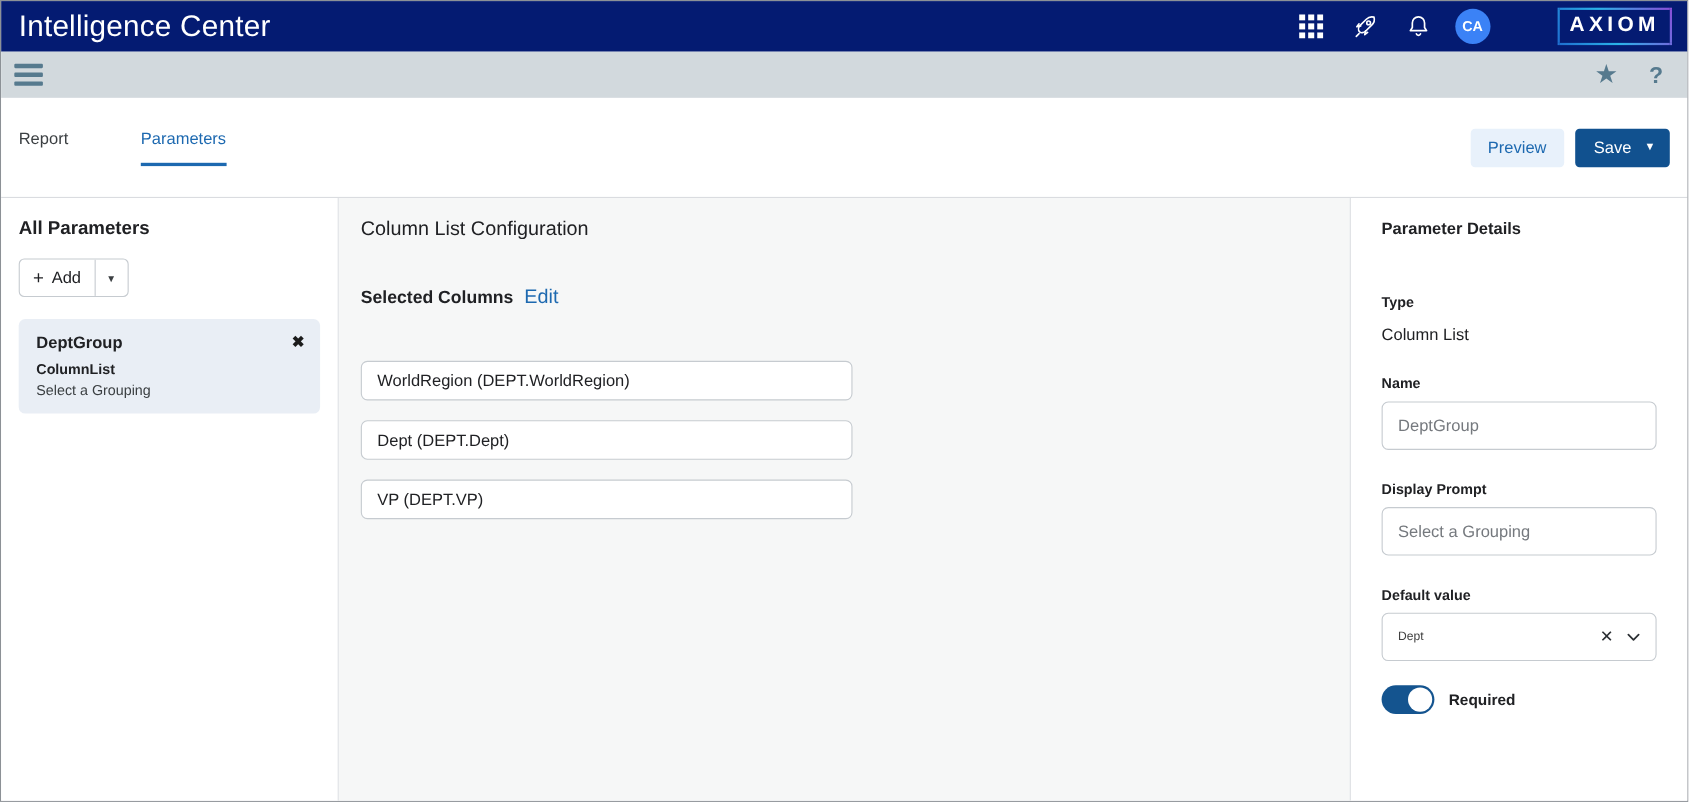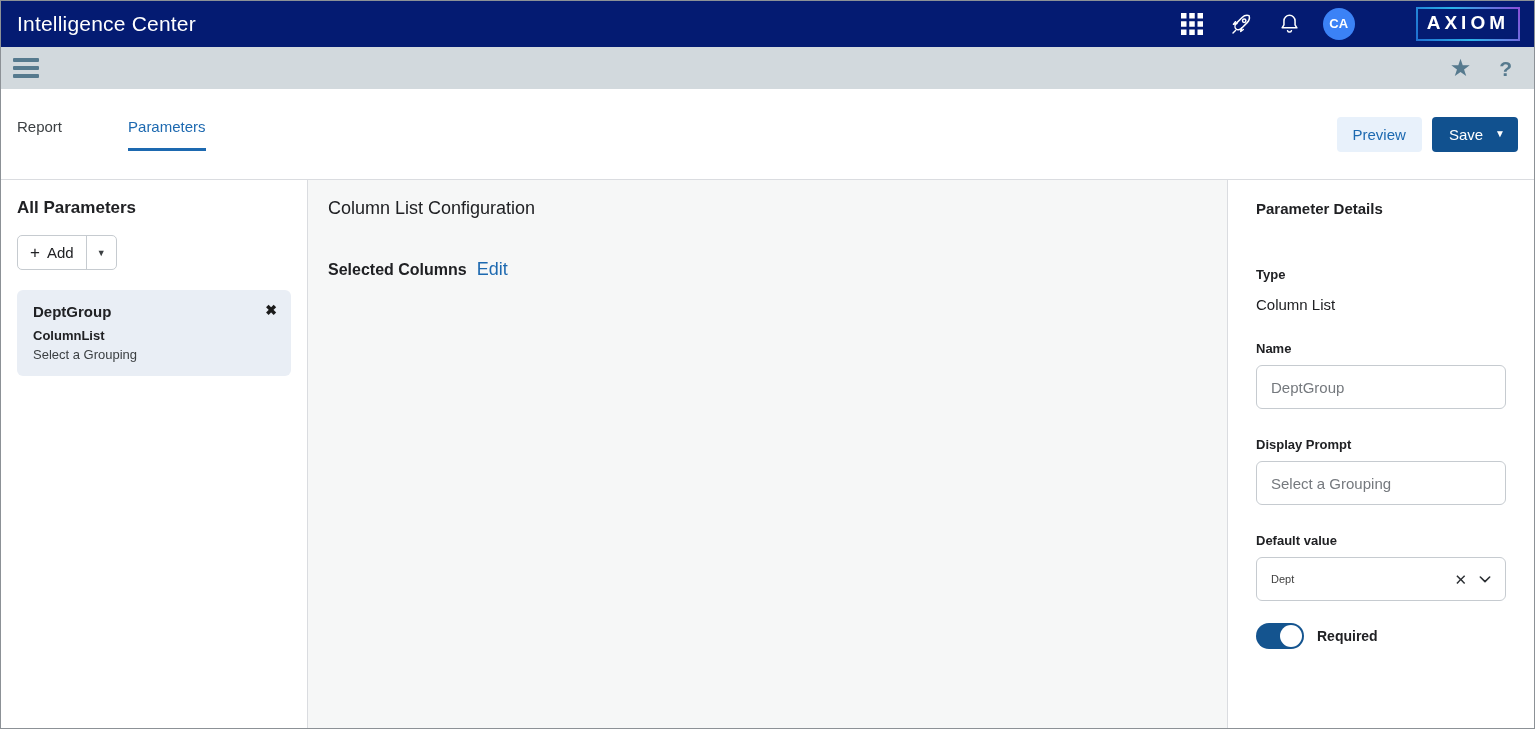--- a/index.html
+++ b/index.html
@@ -2,21 +2,21 @@
 <html><head>
 <meta charset="utf-8">
 <style>
   * { box-sizing: border-box; margin: 0; padding: 0; }
   html,body { width: 1535px; height: 729px; }
   body { font-family: "Liberation Sans", sans-serif; color: #202124; background: #fff; }
   .screen { width: 1535px; height: 729px; border: 1px solid #8c9196; display: flex; flex-direction: column; overflow: hidden; background: #fff; }
 
   
   .navbar { height: 46px; background: #041b72; display: flex; align-items: center; padding: 0 14px 0 16px; flex: 0 0 auto; }
-  .navbar-title { color: #fff; font-size: 21px; font-weight: 400; letter-spacing: .2px; }
+  .navbar-title { color: #fff; font-size: 27px; font-weight: 400; letter-spacing: .2px; }
   .navbar-right { margin-left: auto; display: flex; align-items: center; gap: 17px; }
   .nav-icon-btn { width: 32px; height: 32px; display: flex; align-items: center; justify-content: center; cursor: pointer; }
   .avatar { width: 32px; height: 32px; border-radius: 50%; background: #3b82f6; color: #fff; font-size: 13px; font-weight: 700; display: flex; align-items: center; justify-content: center; }
   .axiom-logo { margin-left: 44px; padding: 4px 9px 5px 9px; border: 2px solid; border-image: linear-gradient(60deg, #1f6fd0, #2ab3e8 45%, #8a4fd8) 1; color: #fff; font-size: 19px; font-weight: 700; letter-spacing: 4px; line-height: 1.1; }
 
   
   .toolbar { height: 42px; background: #d2d9dd; display: flex; align-items: center; padding: 0 22px 0 12px; flex: 0 0 auto; }
   .hamburger { width: 26px; display: flex; flex-direction: column; gap: 4px; cursor: pointer; }
   .hamburger span { display: block; height: 4px; background: #567a8e; border-radius: 1px; }
   .toolbar-right { margin-left: auto; display: flex; align-items: center; gap: 28px; }
@@ -166,20 +166,28 @@
         <div class="param-card-prompt">Select a Grouping</div>
       </div>
     </div>
 
     <div class="main">
       <div class="main-title">Column List Configuration</div>
       <div class="section-row">
         <div class="section-title">Selected Columns</div>
         <a class="edit-link">Edit</a>
       </div>
+      <div class="columns-list">
+
+          <div class="column-box">WorldRegion (DEPT.WorldRegion)</div>
+
+          <div class="column-box">Dept (DEPT.Dept)</div>
+
+          <div class="column-box">VP (DEPT.VP)</div>
+        </div>
     </div>
 
     <div class="details">
       <div class="details-heading">Parameter Details</div>
 
       <div class="field-label">Type</div>
       <div class="type-value">Column List</div>
 
       <div class="field-label">Name</div>
       <input class="text-input" type="text" value="DeptGroup" style="">

